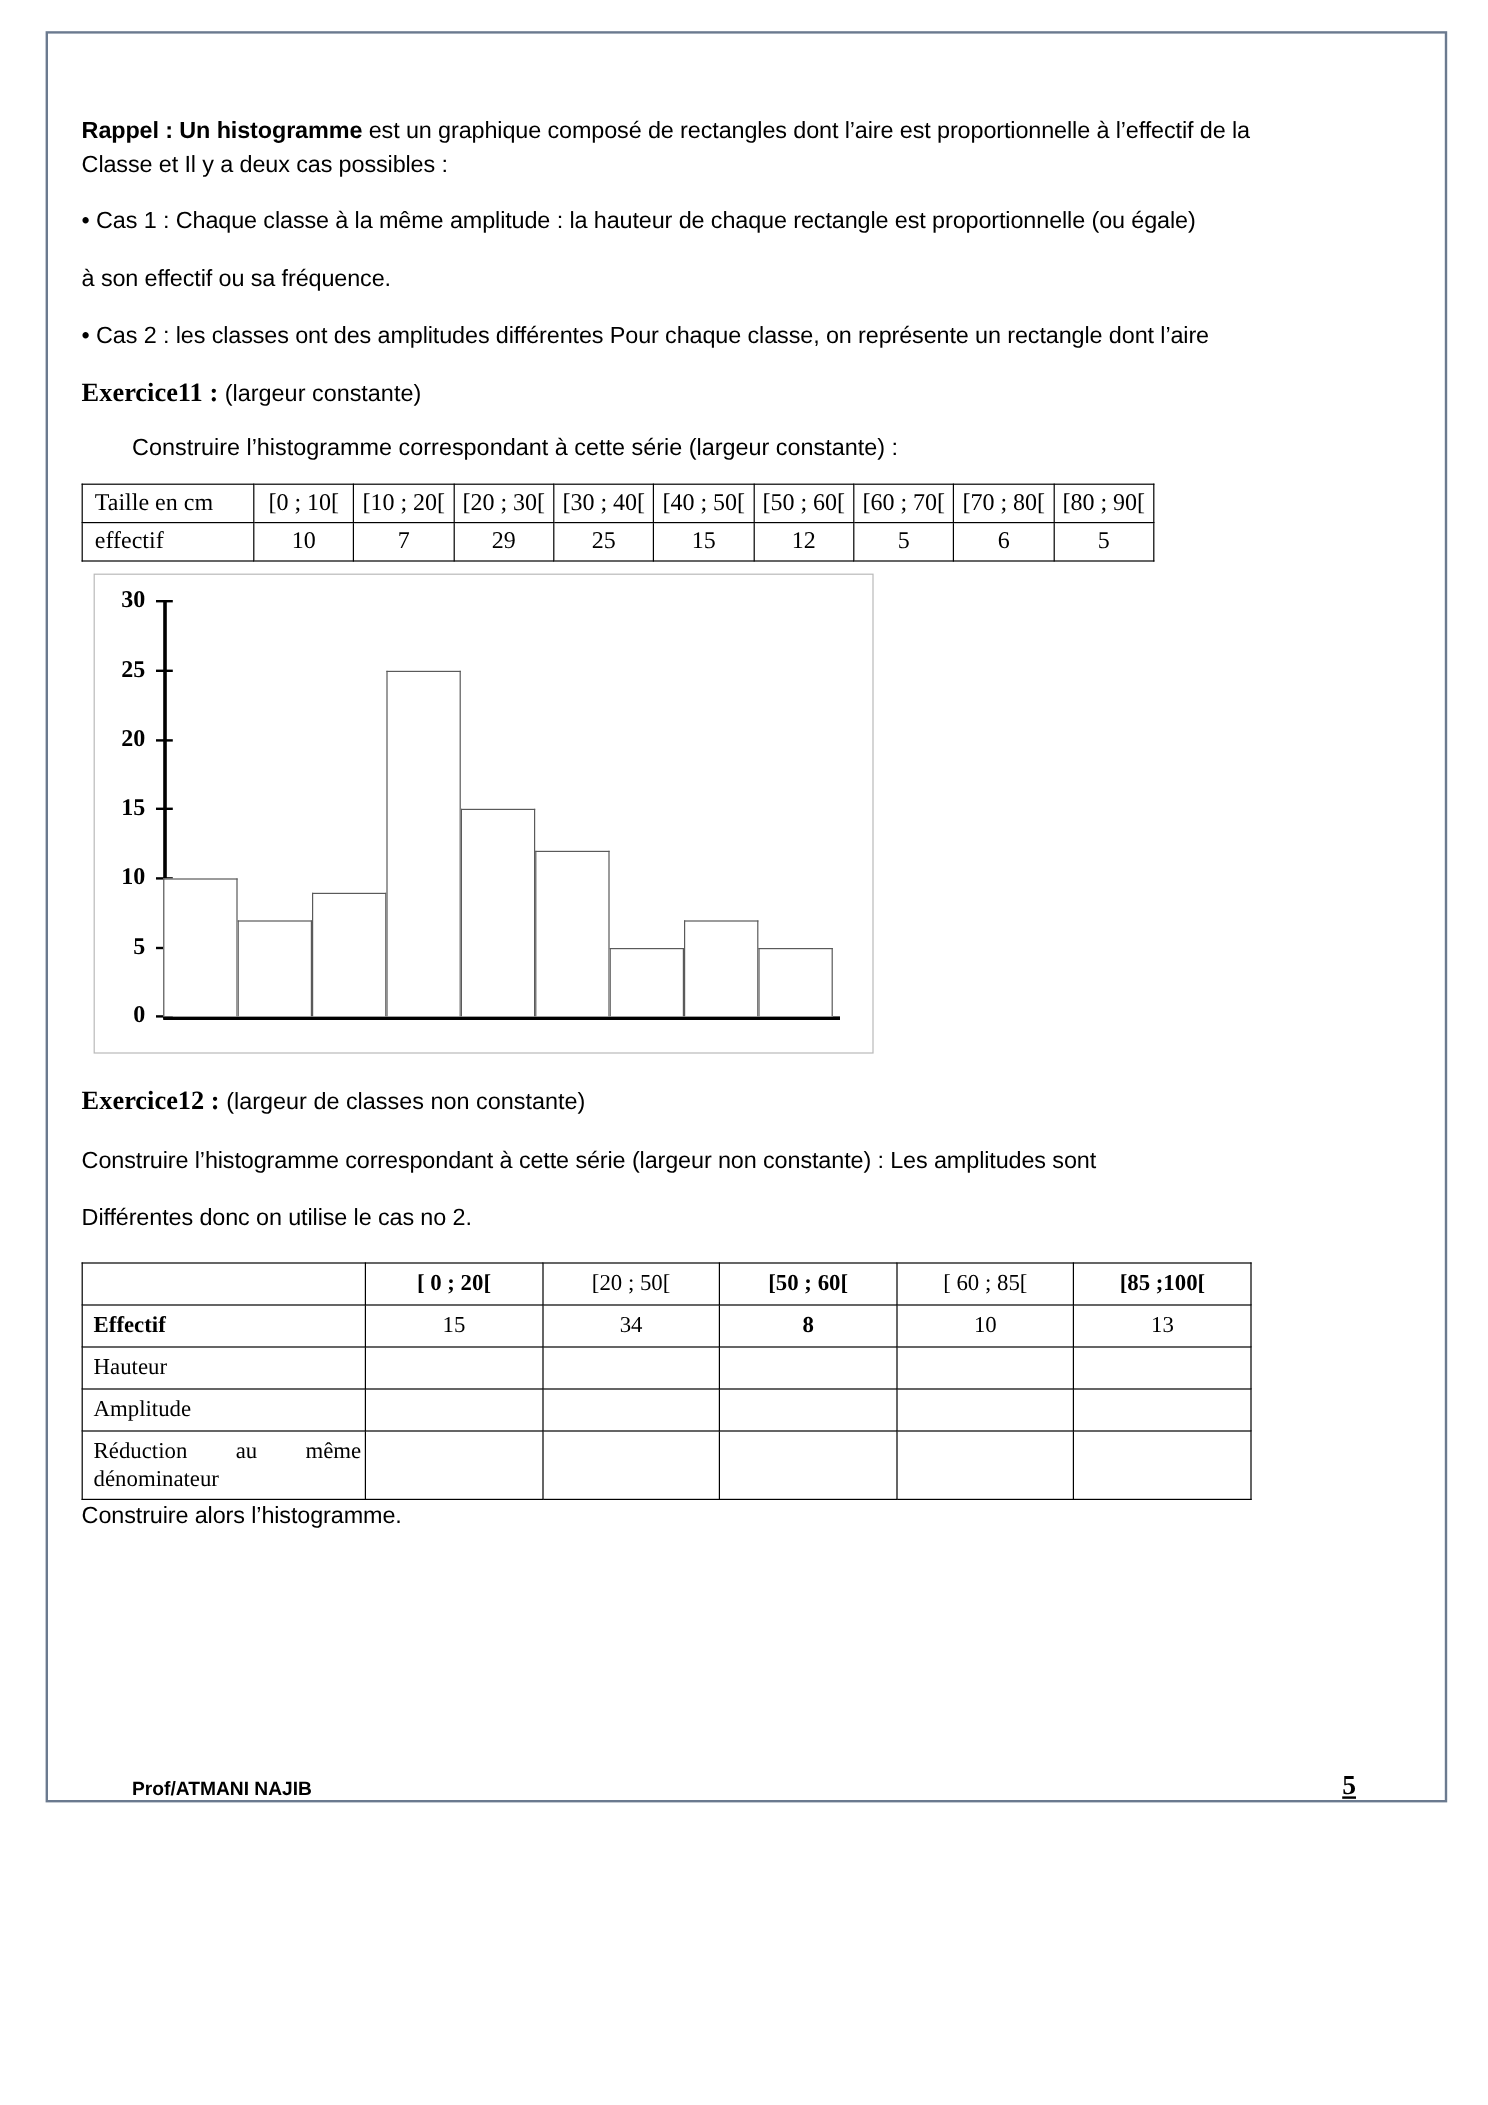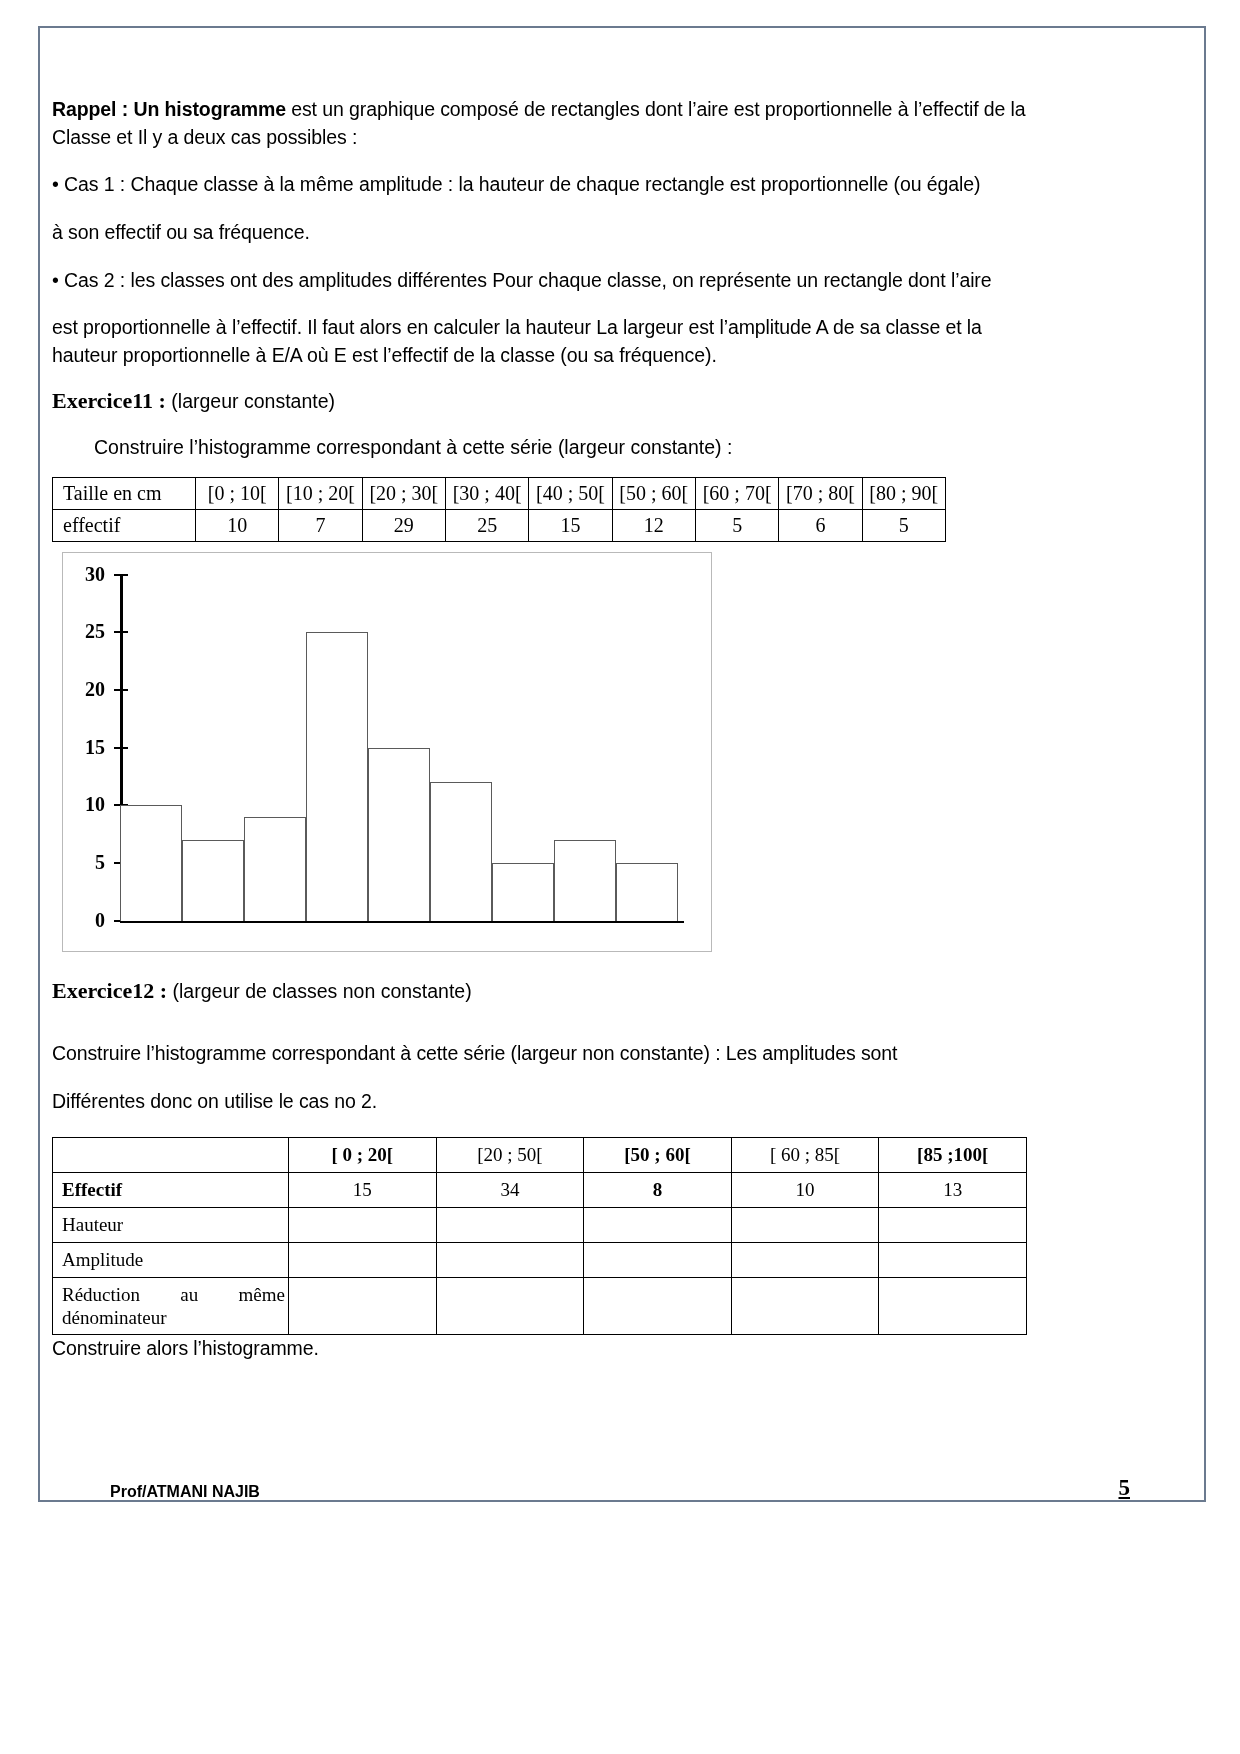--- a/index.html
+++ b/index.html
@@ -13,21 +13,21 @@
   }
   .page-border {
     position:absolute;
     left:38px; top:26px;
     width:1168px; height:1476px;
     border:2px solid #6b7a8f;
     box-sizing:border-box;
   }
   .content {
     position:absolute;
-    left:52px; top:96px;
+    left:68px; top:96px;
     width:975px;
   }
   p.body-text {
     font-family:"Liberation Sans", sans-serif;
     font-size:19.5px;
     line-height:1.42;
     margin:0 0 20px 0;
     letter-spacing:-0.1px;
   }
   p.tight { margin-bottom:18px; }
@@ -168,21 +168,20 @@
 <div class="content">
 
   <p class="body-text"><span class="b">Rappel : Un histogramme</span><span> est un graphique composé de rectangles dont l’aire est proportionnelle à l’effectif de la Classe et Il y a deux cas possibles :</span></p>
 
   <p class="body-text">• Cas 1 : Chaque classe à la même amplitude : la hauteur de chaque rectangle est proportionnelle (ou égale)</p>
 
   <p class="body-text">à son effectif ou sa fréquence.</p>
 
   <p class="body-text">• Cas 2 : les classes ont des amplitudes différentes Pour chaque classe, on représente un rectangle dont l’aire</p>
 
-  <p class="body-text tight">est proportionnelle à l’effectif. Il faut alors en calculer la hauteur La largeur est l’amplitude A de sa classe et la hauteur proportionnelle à E/A où E est l’effectif de la classe (ou sa fréquence).</p>
 
   <div class="ex-head">
     <span>Exercice11 :</span>
     <span class="sub">(largeur constante)</span>
   </div>
 
   <div class="indent-line">Construire l’histogramme correspondant à cette série (largeur constante) :</div>
 
   <table class="data-table t1">
     <colgroup>
@@ -256,21 +255,21 @@
         <div class="bar" style="left: 491px; top: 287.267px; width: 62px; height: 80.7333px; background: rgb(255, 255, 255); border-color: rgb(90, 90, 90);"></div>
         <div class="bar" style="left: 553px; top: 310.333px; width: 62px; height: 57.6667px; background: rgb(255, 255, 255); border-color: rgb(90, 90, 90);"></div>
       </div>
   </div>
 
   <div class="ex-head" style="margin-top:26px;">
     <span>Exercice12 :</span>
     <span class="sub">(largeur de classes non constante)</span>
   </div>
 
-  <p class="body-text" style="margin-top:36px;">Construire l’histogramme correspondant à cette série (largeur non constante) : Les amplitudes sont</p>
+  <p class="body-text" style="margin-top:24px;">Construire l’histogramme correspondant à cette série (largeur non constante) : Les amplitudes sont</p>
   <p class="body-text">Différentes donc on utilise le cas no 2.</p>
 
   <table class="data-table t2">
     <colgroup>
         <col class="firstcol">
         <col>
         <col>
         <col>
         <col>
         <col>

